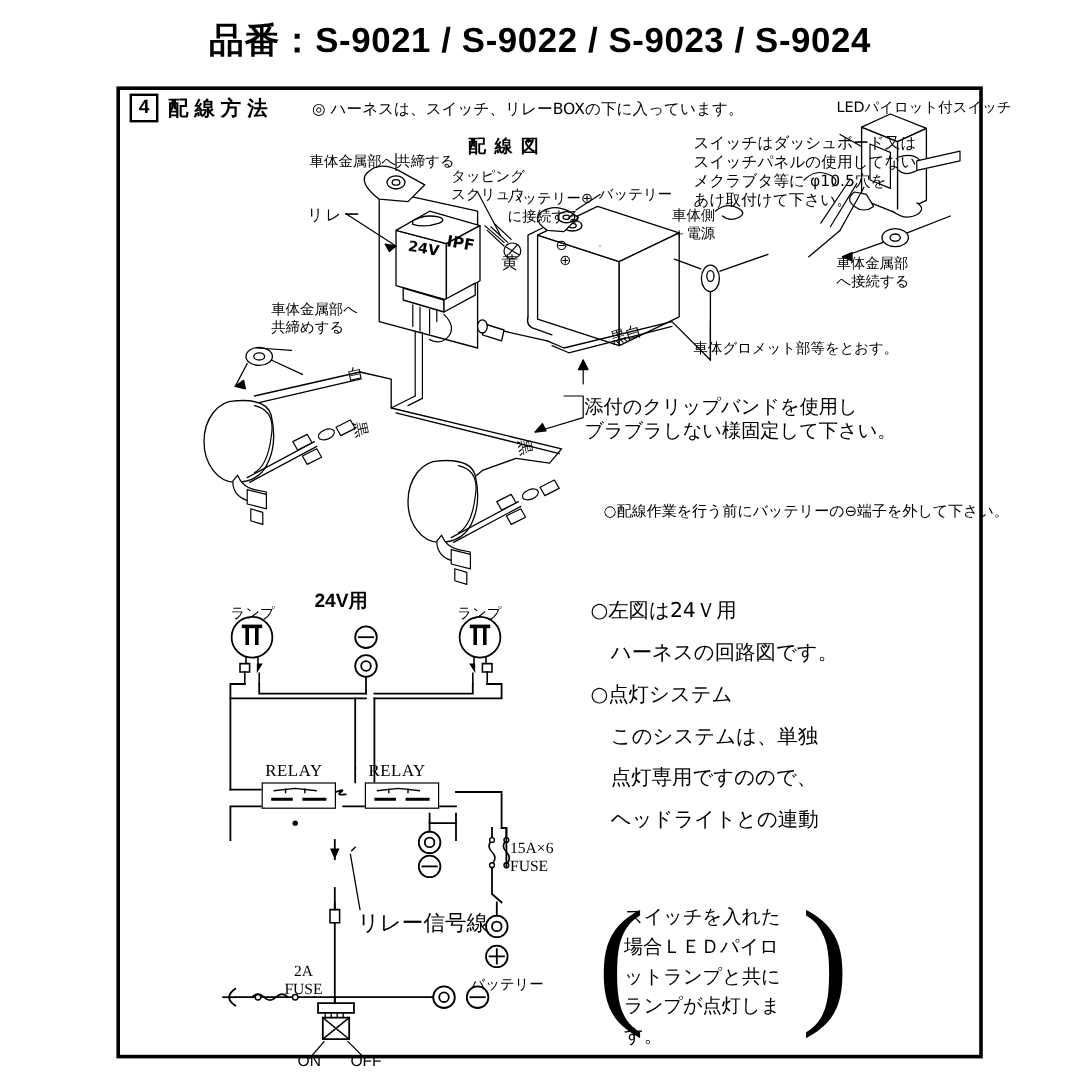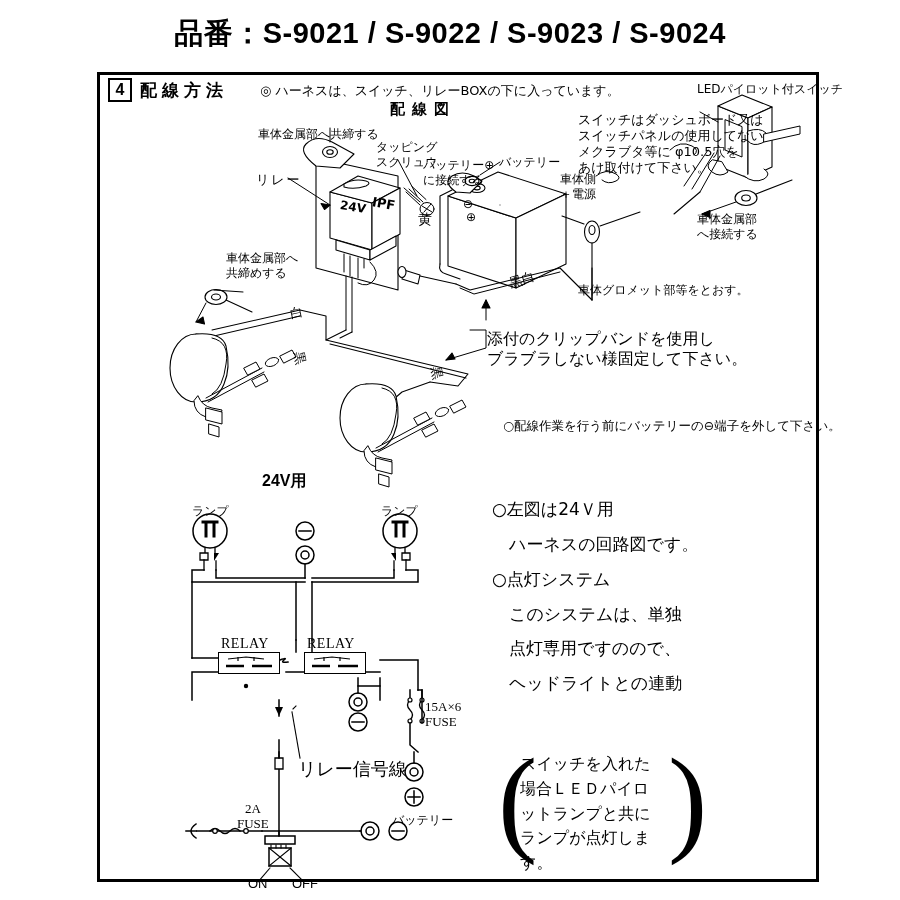--- a/index.html
+++ b/index.html
@@ -34,21 +34,21 @@
     border:2px solid #000;box-sizing:border-box;
     font-family:"Liberation Sans",sans-serif;font-weight:bold;font-size:16px;
     display:flex;align-items:center;justify-content:center;background:#fff;
   }
   .step-title{
     position:absolute;left:140px;top:79px;font-size:17px;font-weight:bold;
     letter-spacing:5px;
   }
   .step-note{position:absolute;left:260px;top:82px;font-size:13px;}
   .diagram-title{
-    position:absolute;left:390px;top:100px;font-size:15px;font-weight:bold;
+    position:absolute;left:390px;top:113px;font-size:15px;font-weight:bold;
     letter-spacing:7px;
   }
 
   
   svg.layer{position:absolute;left:0;top:0;width:900px;height:900px;overflow:visible;}
   svg.layer *{vector-effect:non-scaling-stroke;}
 
   
   .sub-title{
     position:absolute;font-family:"Liberation Sans",sans-serif;
@@ -407,21 +407,21 @@
       <path d="M290 868 L304 882" stroke-width="1.1"></path>
 
       <circle cx="370" cy="831" r="9" fill="#fff"></circle>
       <circle cx="370" cy="831" r="4" fill="#fff"></circle>
       <circle cx="398" cy="831" r="9" fill="#fff"></circle>
       <path d="M392 831 L404 831"></path>
       <path d="M360 831 L361 831"></path>
     </g>
   </svg>
 
-  <div class="sub-title" style="left:262px;top:471px;">24V用</div>
+  <div class="sub-title" style="left:262px;top:491px;">24V用</div>
   <div class="lbl-s jp" style="left:192px;top:503px;font-size:12px;">ランプ</div>
   <div class="lbl-s jp" style="left:381px;top:503px;font-size:12px;">ランプ</div>
 
   <div class="relay-box" style="left:218px;top:652px;width:62px;height:22px;"></div>
   <div class="relay-cap" style="left:221px;top:636px;">RELAY</div>
   <div class="relay-box" style="left:304px;top:652px;width:62px;height:22px;"></div>
   <div class="relay-cap" style="left:307px;top:636px;">RELAY</div>
 
   <svg class="layer" viewBox="0 0 900 900" xmlns="http://www.w3.org/2000/svg">
     <g stroke="#000" fill="none" stroke-width="1.2">

